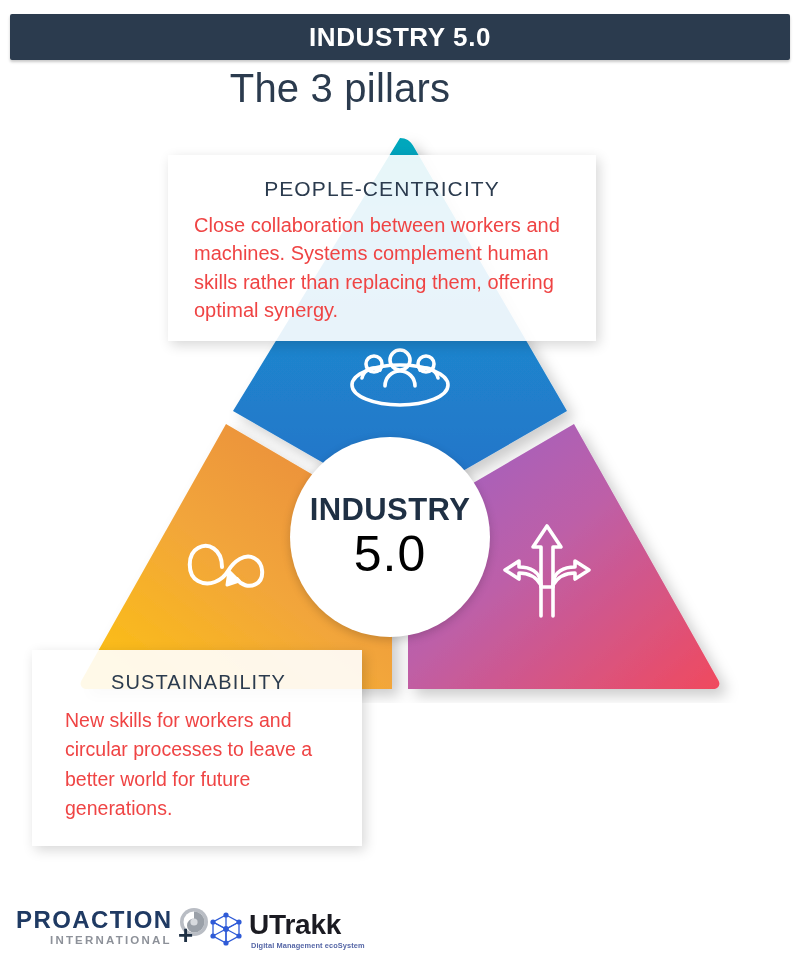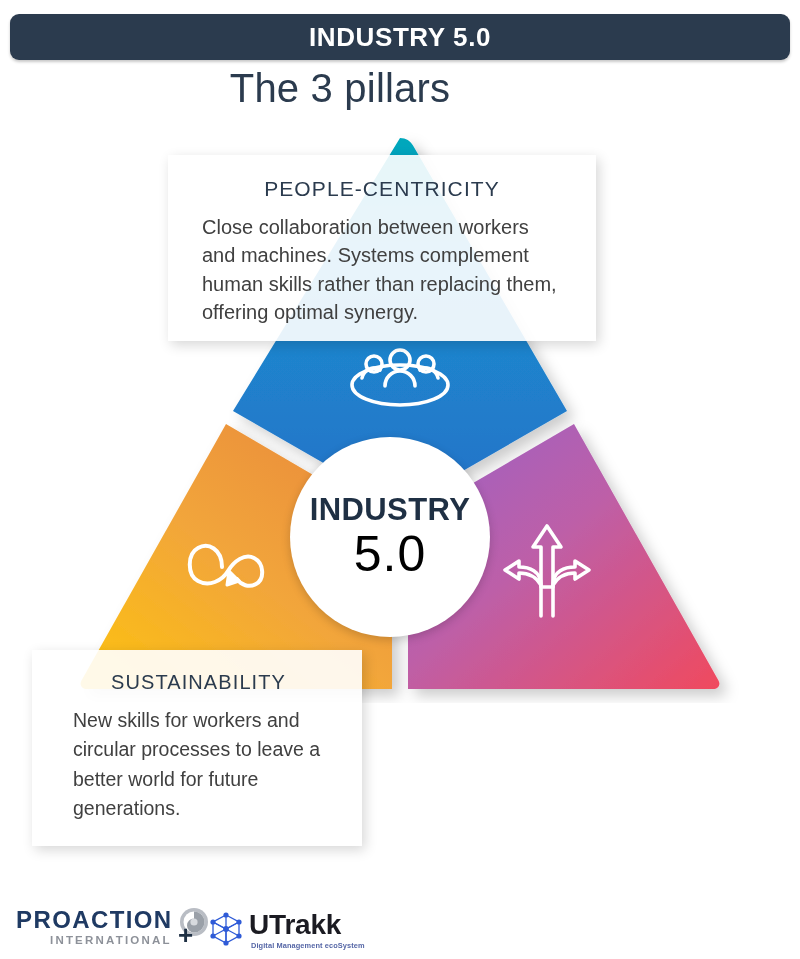--- a/index.html
+++ b/index.html
@@ -9,21 +9,21 @@
     font-family:"Liberation Sans", sans-serif;
     overflow:hidden;
     position:relative;
     -webkit-font-smoothing:antialiased;
   }
   .stage{position:absolute;left:0;top:0;width:800px;height:959px;}
 
   
   .titlebar{
     position:absolute;left:10px;top:14px;width:780px;height:46px;
-    background:#2b3b4e;border-radius:9px;
+    background:#2b3b4e;border-radius:2px;
     box-shadow:0 2px 3px rgba(0,0,0,.22);
     display:flex;align-items:center;justify-content:center;
     box-sizing:border-box;
   }
   .titlebar-text{
     color:#ffffff;font-size:26px;font-weight:bold;letter-spacing:.6px;
   }
   .subtitle{
     position:absolute;left:0;top:66px;width:680px;
     text-align:center;color:#2b3b4e;
@@ -59,21 +59,21 @@
   .card-top{left:168px;top:155px;width:428px;height:186px;padding:22px 22px 0 22px;}
   .card-left{left:32px;top:650px;width:330px;height:196px;padding:21px 26px 0 29px;}
   .card-right{left:404px;top:650px;width:352px;height:226px;padding:21px 22px 0 27px;}
 
   .card-title{
     color:#2b3b4e;font-size:21px;font-weight:400;letter-spacing:1.1px;
     text-align:center;margin:0 0 10px 0;
   }
   .card-left .card-title,.card-right .card-title{font-size:20px;margin-bottom:12px;}
   .card-body{
-    color:#404040;font-size:19.5px;line-height:1.45;font-weight:400;margin:12px;
+    color:#ef4444;font-size:19.5px;line-height:1.45;font-weight:400;margin:4px;
   }
   .card-top .card-body{font-size:20px;line-height:1.42;}
   .card-left .card-body,.card-right .card-body{font-size:19.5px;line-height:1.5;}
 
   
   .footer{
     position:absolute;left:0;top:902px;width:767px;height:57px;
     display:flex;align-items:center;
   }
   .logo-proaction{

